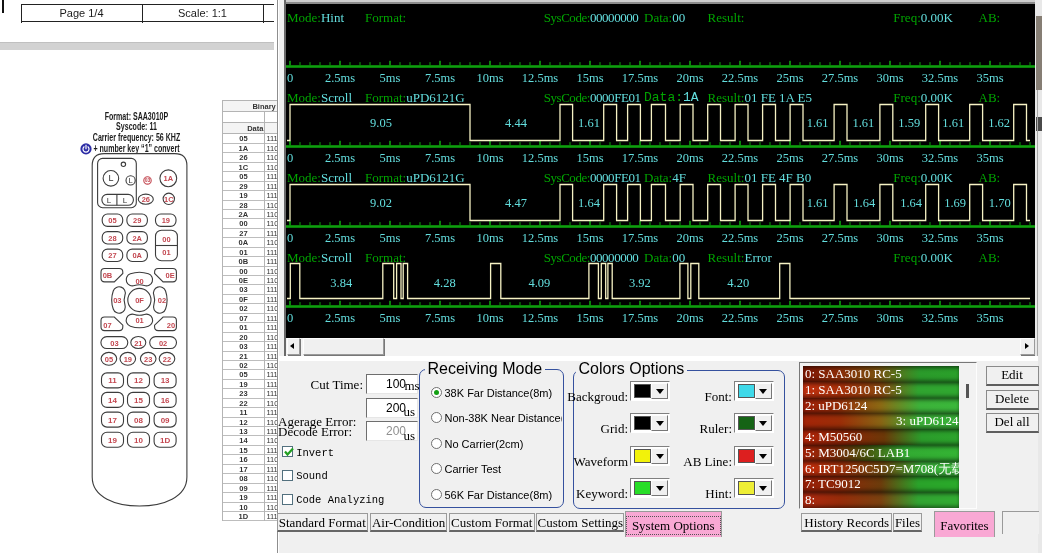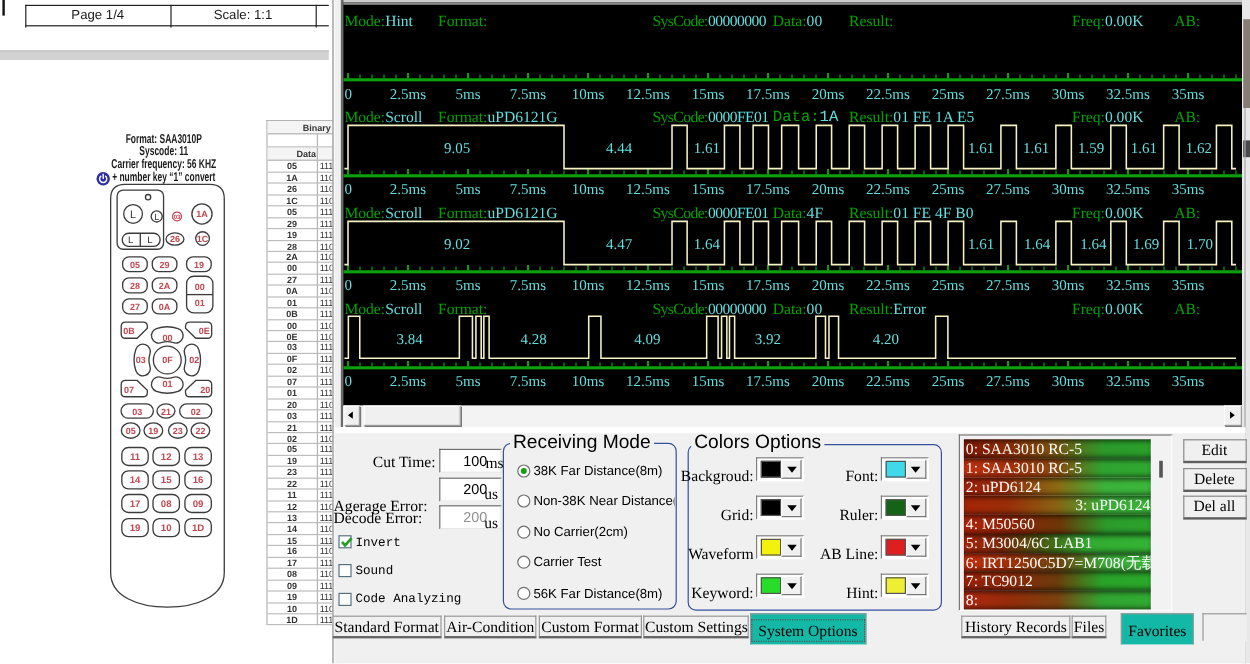--- a/index.html
+++ b/index.html
@@ -15,21 +15,21 @@
 .radio{position:absolute;width:9px;height:9px;border-radius:50%;background:#fff;border:1px solid #707070;}
 .rlbl{position:absolute;font-size:11px;line-height:12px;color:#000;white-space:nowrap;}
 .grp{position:absolute;border:1.4px solid #35519e;border-radius:7px;}
 .gtitle{position:absolute;font-size:16px;line-height:12px;color:#000;background:#f0f0f0;padding:0 3px;white-space:nowrap;}
 .combo{position:absolute;width:38px;height:18px;background:#fff;border:1px solid;border-color:#808080 #fff #fff #808080;}
 .sw{position:absolute;left:3px;top:2px;width:15px;height:12px;border:1px solid #555;}
 .dbtn{position:absolute;right:1px;top:1px;width:15px;height:14px;background:#f0f0f0;border:1px solid;border-color:#fdfdfd #777 #777 #fdfdfd;}
 .dbtn:after{content:"";position:absolute;left:3.5px;top:5px;border:4px solid transparent;border-top:5px solid #000;}
 .btn{position:absolute;width:51px;height:17px;background:#f0f0f0;border:1px solid #8a8a8a;border-bottom:2px solid #5e5e5e;font-family:"Liberation Serif",serif;font-size:13px;line-height:16px;text-align:center;color:#000;}
 .tab{position:absolute;top:513px;height:19px;background:#f0f0f0;border:1px solid #9a9a9a;border-bottom:2px solid #666;font-family:"Liberation Serif",serif;font-size:13px;line-height:18px;text-align:center;color:#000;box-sizing:border-box;}
-.tabsel{position:absolute;top:510.5px;height:26px;background:#14b8a6;border:1px solid #9a9a9a;border-bottom:none;font-family:"Liberation Serif",serif;font-size:13px;line-height:28px;text-align:center;color:#000;box-sizing:border-box;z-index:3;}
+.tabsel{position:absolute;top:510.5px;height:26px;background:#f9a8d4;border:1px solid #9a9a9a;border-bottom:none;font-family:"Liberation Serif",serif;font-size:13px;line-height:28px;text-align:center;color:#000;box-sizing:border-box;z-index:3;}
 .frow{height:15.78px;overflow:hidden;color:#fff;font-family:"Liberation Serif",serif;font-size:13px;line-height:15.5px;padding-left:2px;white-space:nowrap;box-shadow:inset 0 3.5px 4px -2px rgba(0,0,0,.65), inset 0 -3.5px 4px -2px rgba(0,0,0,.55);}
 .sbb{position:absolute;background:#f0f0f0;border:1px solid;border-color:#fdfdfd #9a9a9a #9a9a9a #fdfdfd;box-shadow:1px 1px 0 #777;}
 </style></head>
 <body>
 
 <div class="abs" style="left:0;top:0;width:277px;height:553px;background:#fff;overflow:hidden;">
 <div class="abs" style="left:2px;top:0;width:1.5px;height:12.5px;background:#111;"></div>
 <div class="abs" style="left:20.5px;top:3.5px;width:253.5px;height:0;border-top:1.4px solid #222;"></div>
 <div class="abs" style="left:20.5px;top:21.3px;width:253.5px;height:0;border-top:1.4px solid #222;"></div>
 <div class="abs" style="left:20.5px;top:3.5px;width:1.4px;height:19px;background:#222;"></div>

